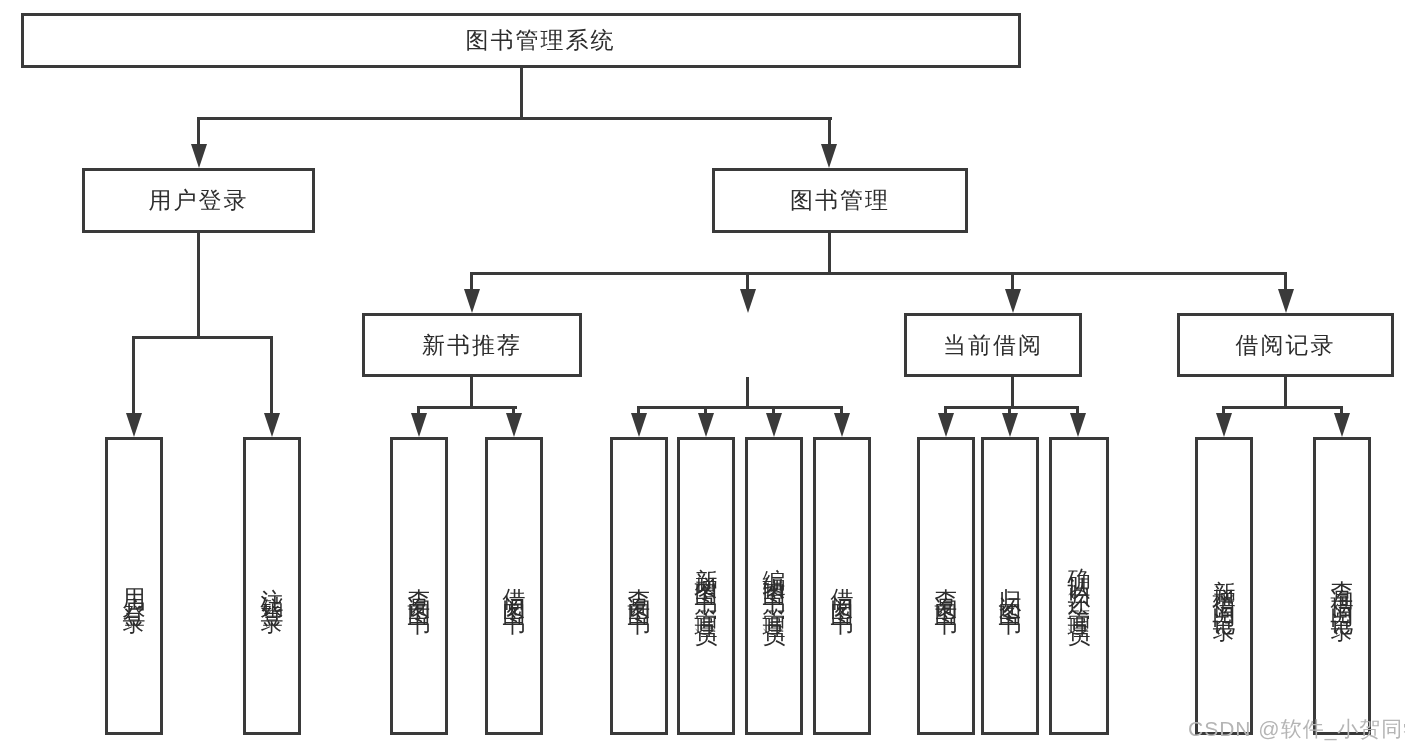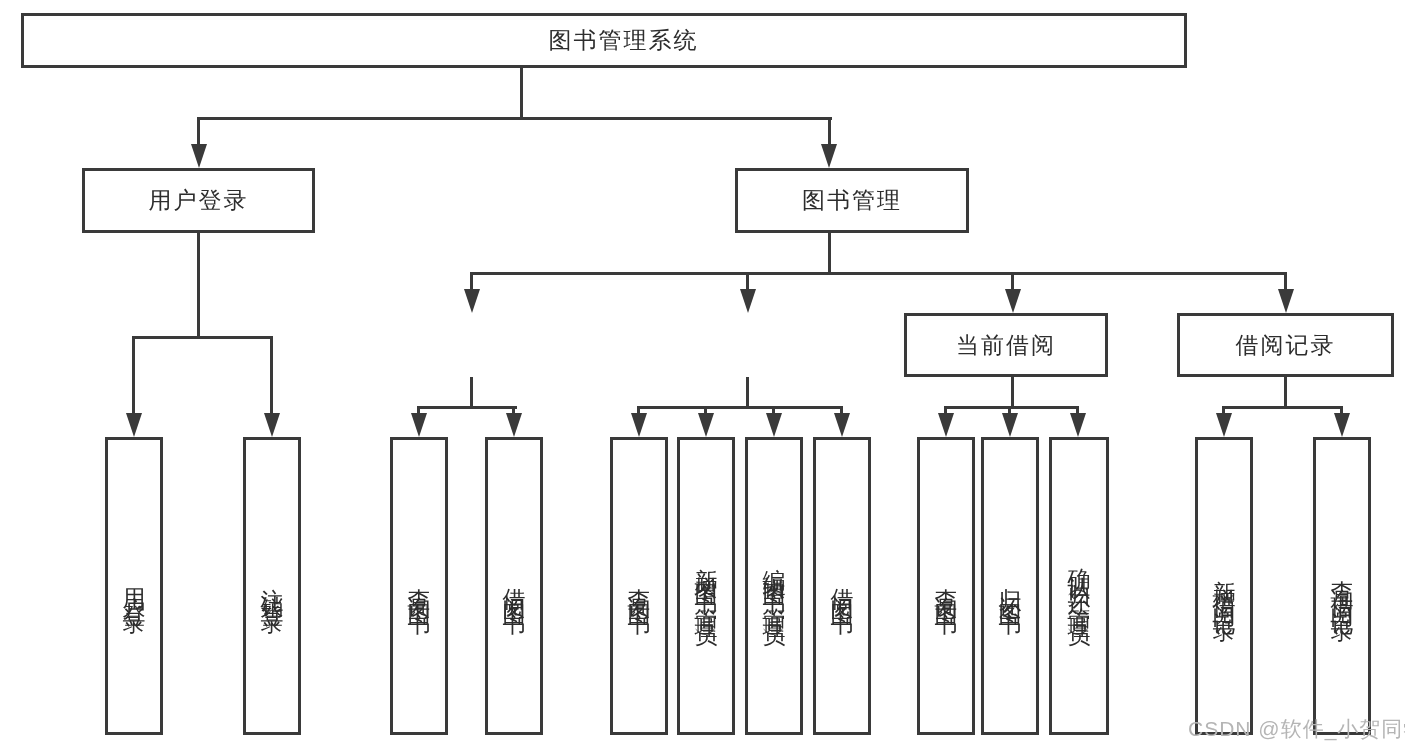--- a/index.html
+++ b/index.html
@@ -35,35 +35,38 @@
       border-left:8px solid transparent;border-right:8px solid transparent;
       border-top:24px solid var(--line);}
   .wm{position:absolute;font-size:21px;color:var(--watermark);
       letter-spacing:1px;white-space:nowrap;}
 </style>
 </head>
 <body>
 
 <div class="stage">
 
-  <div class="box" style="left:21px;top:13px;width:1166px;height:55px;padding-left:39px;">
+  <div class="box" style="left:21px;top:13px;width:1000px;height:55px;padding-left:39px;">
     <span>图书管理系统</span>
   </div>
 
   <div class="box" style="left:82px;top:168px;width:233px;height:65px;">
     <span>用户登录</span>
   </div>
 
-  <div class="box" style="left:712px;top:168px;width:234px;height:65px;margin-left:23px;">
+  <div class="box" style="left:712px;top:168px;width:256px;height:65px;">
     <span>图书管理</span>
   </div>
 
+  <div class="box" style="left:362px;top:313px;width:220px;height:64px;">
+    <span>新书推荐</span>
+  </div>
 
 
-  <div class="box" style="left:904px;top:313px;width:204px;height:64px;">
+  <div class="box" style="left:904px;top:313px;width:178px;height:64px;">
     <span>当前借阅</span>
   </div>
 
   <div class="box" style="left:1177px;top:313px;width:217px;height:64px;">
     <span>借阅记录</span>
   </div>
 
   <div class="vbox" style="left:105px;top:437px;width:58px;height:298px;">
     <span class="vtxt">用户登录</span>
   </div>

